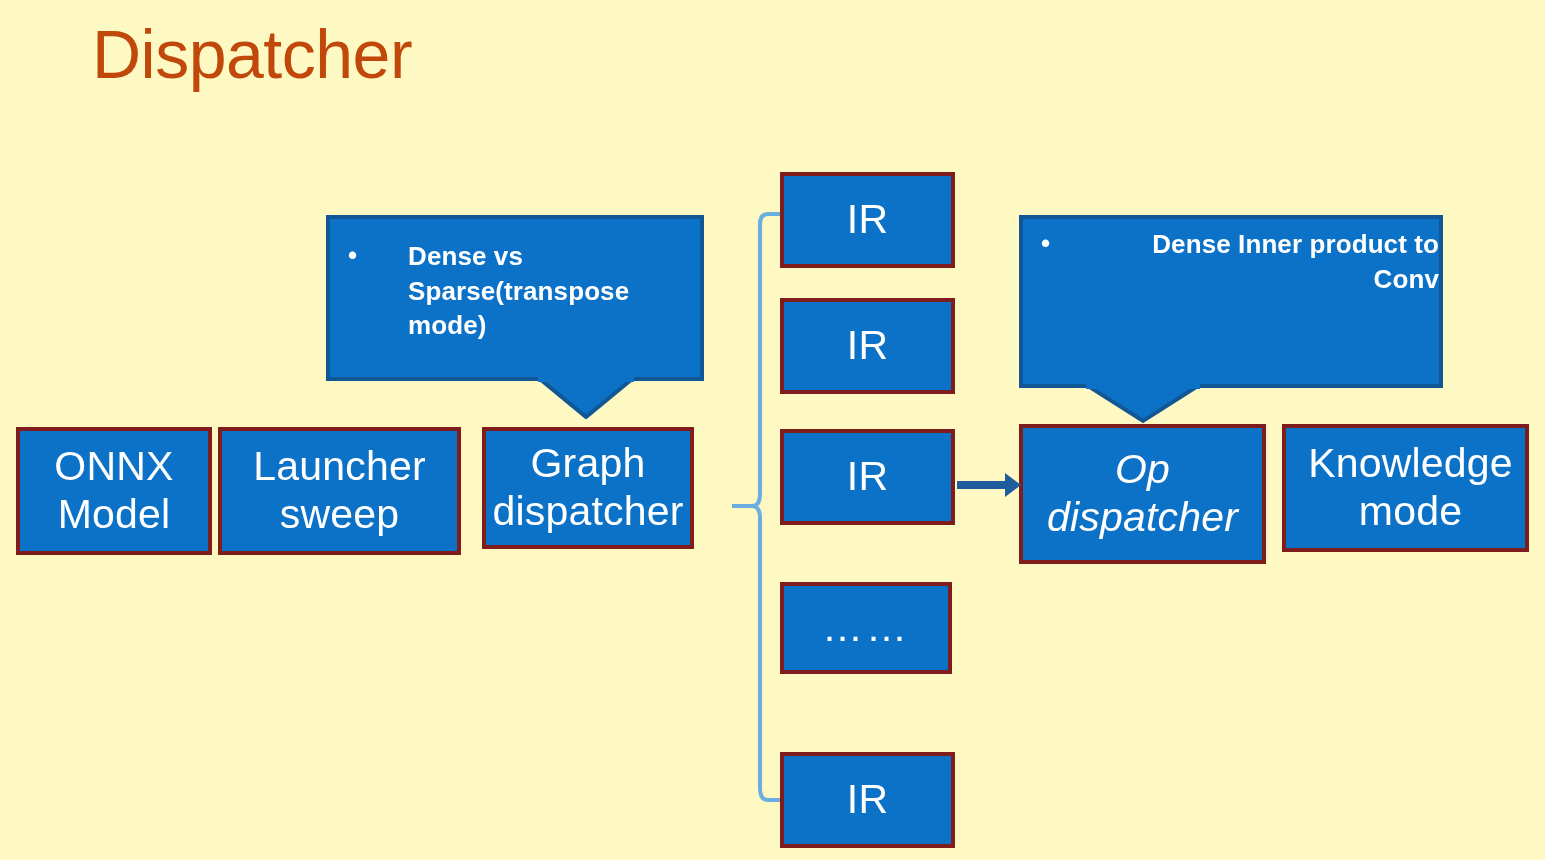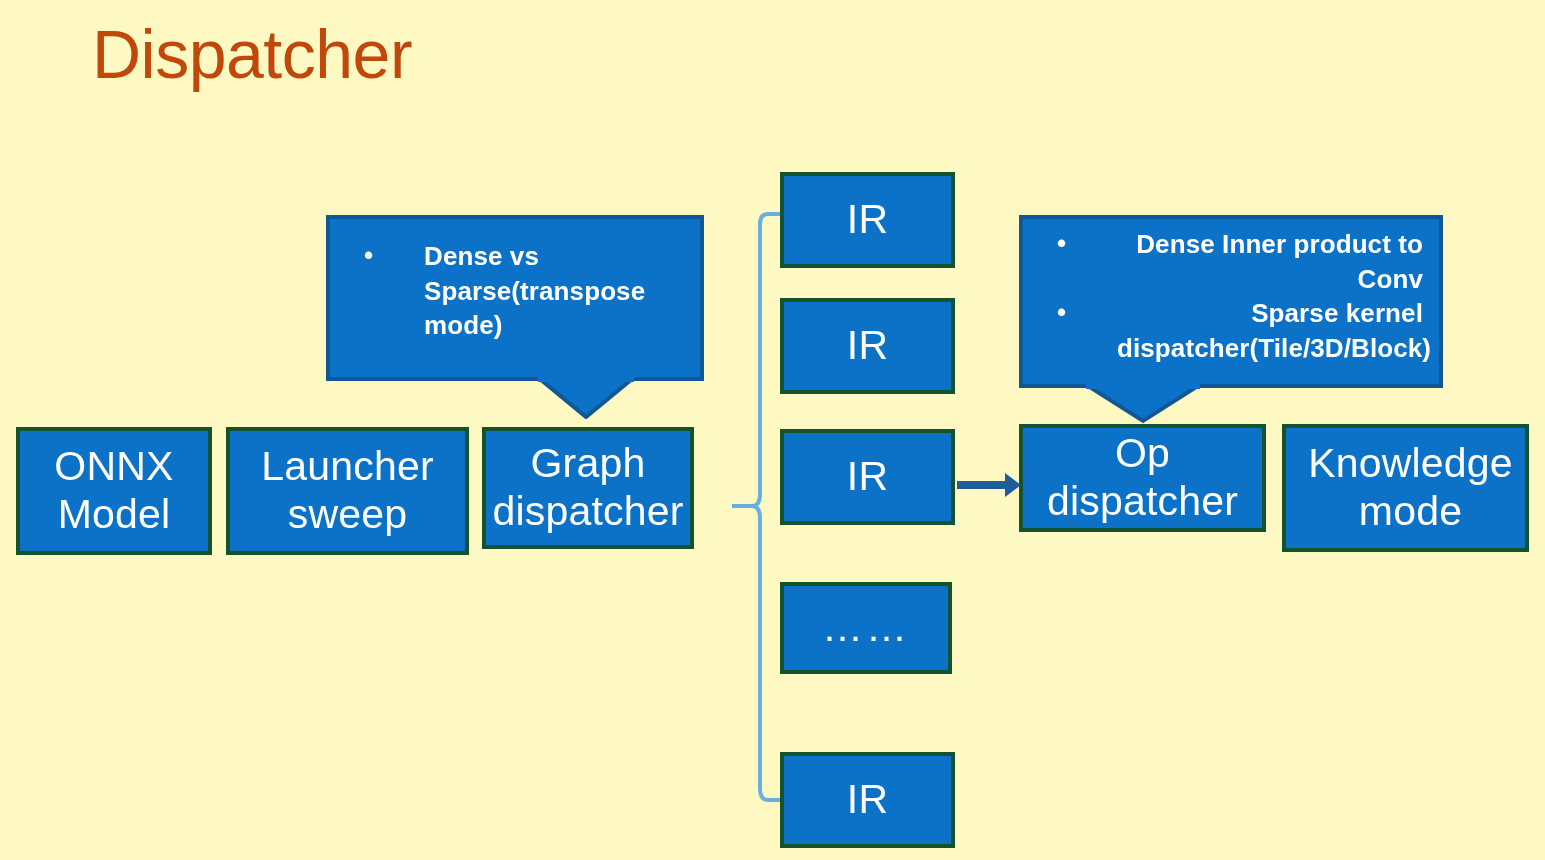--- a/index.html
+++ b/index.html
@@ -29,21 +29,21 @@
     color: #C0480B;
     letter-spacing: -0.5px;
     white-space: nowrap;
   }
 
   
   .pbox {
     position: absolute;
     box-sizing: border-box;
     background: #0B72C8;
-    border: 4px solid #14532d;
+    border: 4px solid #7f1d1d;
     color: #ffffff;
     display: flex;
     align-items: center;
     justify-content: center;
     text-align: center;
     font-size: 41px;
     line-height: 1.17;
     font-weight: 400;
     letter-spacing: 0.2px;
   }
@@ -56,21 +56,21 @@
   
   .callout {
     position: absolute;
     box-sizing: border-box;
     background: #0B72C8;
     border: 4px solid #115795;
     color: #ffffff;
   }
   .callout ul {
     margin: 0;
-    padding: 16px;
+    padding: 0;
     list-style: none;
   }
   .callout li {
     position: relative;
     padding-left: 78px;
     font-size: 26px;
     line-height: 1.33;
     font-weight: 600;
     letter-spacing: 0.1px;
   }
@@ -114,50 +114,49 @@
     </ul>
   </div>
   <svg class="tail" style="left:538px; top:377px;" width="96" height="42" viewBox="0 0 96 42">
     <polygon points="2,2 94,2 48,40" fill="#0B72C8" stroke="#115795" stroke-width="4" stroke-linejoin="miter"></polygon>
     <rect x="0" y="0" width="96" height="5" fill="#0B72C8"></rect>
   </svg>
 
   <div class="callout" style="left:1019px; top:215px; width:424px; height:173px;text-align:right;">
     <ul style="padding-top:8px;">
       <li>Dense Inner product to Conv</li>
-      <li>Sparse kernel dispatcher(Tile/3D/Block)</li>
     </ul>
   </div>
   <svg class="tail" style="left:1086px; top:384px;" width="114" height="40" viewBox="0 0 114 40">
     <polygon points="2,2 112,2 57,37" fill="#0B72C8" stroke="#115795" stroke-width="4" stroke-linejoin="miter"></polygon>
     <rect x="0" y="0" width="114" height="5" fill="#0B72C8"></rect>
   </svg>
 
   <div class="pbox" style="left:16px; top:427px; width:196px; height:128px;">
     <div>
       <span>ONNX</span>
       <span>Model</span>
     </div>
   </div>
 
-  <div class="pbox" style="left:226px; top:427px; width:243px; height:128px;">
+  <div class="pbox" style="left:218px; top:427px; width:243px; height:128px;">
     <div>
       <span>Launcher</span>
       <span>sweep</span>
     </div>
   </div>
 
   <div class="pbox" style="left:482px; top:427px; width:212px; height:122px;">
     <div>
       <span>Graph</span>
       <span>dispatcher</span>
     </div>
   </div>
 
-  <div class="pbox" style="left:1019px; top:424px; width:247px; height:108px;">
+  <div class="pbox" style="left:1019px; top:424px; width:247px; height:140px;font-style:italic;">
     <div>
       <span>Op</span>
       <span>dispatcher</span>
     </div>
   </div>
 
   <div class="pbox" style="left:1282px; top:424px; width:247px; height:128px;padding-left:10px;">
     <div>
       <span>Knowledge</span>
       <span>mode</span>

